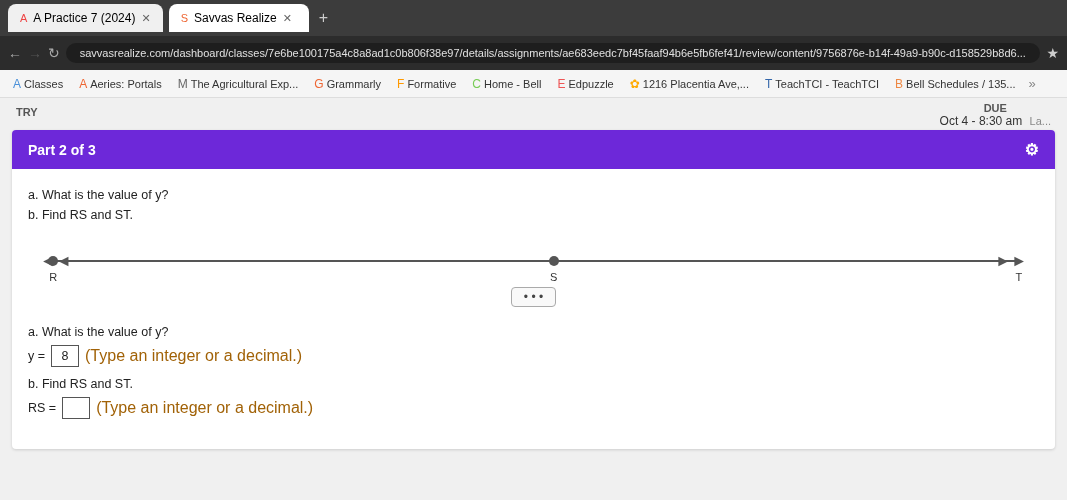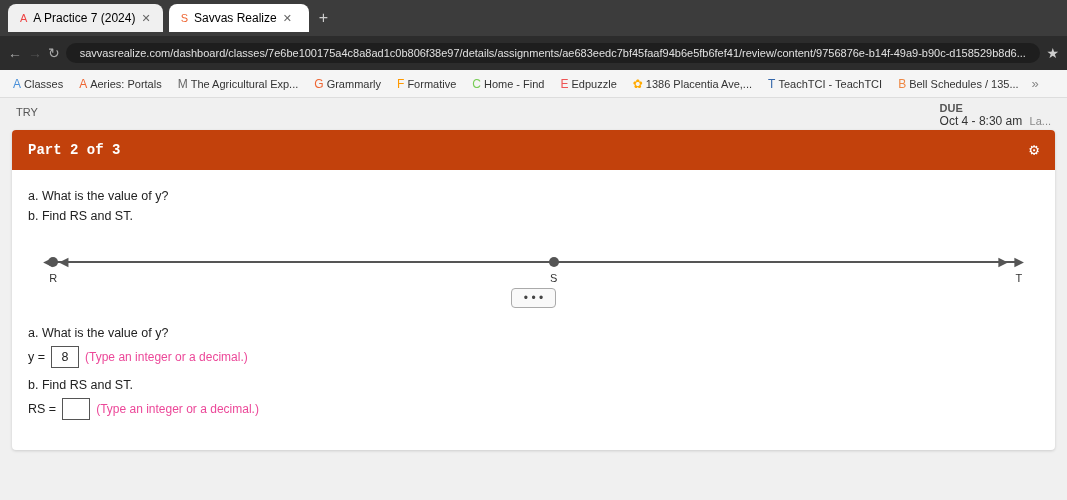--- a/index.html
+++ b/index.html
@@ -25,21 +25,21 @@
     
     .page { background: #f0f0f0; min-height: 400px; }
 
     
     .top-header { background: #f0f0f0; padding: 4px 16px 2px 16px; display: flex; justify-content: space-between; align-items: flex-start; }
 
     .page-title { font-size: 22px; font-weight: bold; color: #222; padding: 0 16px 8px 16px; }
 
     
     .card { background: #fff; margin: 0 12px; border-radius: 4px; box-shadow: 0 1px 3px rgba(0,0,0,0.15); }
-    .card-header { background: #c2410c; color: #fff; padding: 10px 16px; font-size: 14px; font-weight: bold; display: flex; justify-content: space-between; align-items: center; border-radius: 4px 4px 0 0; font-family: Liberation Mono, monospace; }
+    .card-header { background: #6d28d9; color: #fff; padding: 10px 16px; font-size: 14px; font-weight: bold; display: flex; justify-content: space-between; align-items: center; border-radius: 4px 4px 0 0; }
     .card-body { padding: 16px; }
 
     
     .problem-text { font-size: 12.5px; color: #222; line-height: 1.6; margin-bottom: 12px; }
 
     
     .number-line-container { position: relative; margin: 18px 0 8px 0; height: 36px; }
     .number-line { position: absolute; top: 50%; left: 20px; right: 20px; height: 2px; background: #555; transform: translateY(-50%); }
     .nl-arrow-left { position: absolute; left: 12px; top: 50%; transform: translateY(-50%); color: #555; font-size: 16px; }
     .nl-arrow-right { position: absolute; right: 12px; top: 50%; transform: translateY(-50%); color: #555; font-size: 16px; }
@@ -48,21 +48,21 @@
 
     
     .expand-row { display: flex; justify-content: center; margin: 4px 0 10px 0; }
     .expand-btn { border: 1px solid #aaa; background: #f9f9f9; border-radius: 4px; padding: 2px 12px; font-size: 12px; cursor: pointer; color: #444; }
 
     
     .answer-section { padding: 8px 0 4px 0; }
     .question-label { font-size: 12.5px; color: #222; margin-bottom: 6px; }
     .answer-line { display: flex; align-items: center; gap: 6px; font-size: 12.5px; color: #222; margin-bottom: 10px; }
     .answer-box { border: 1px solid #555; background: #fff; min-width: 28px; height: 22px; display: flex; align-items: center; justify-content: center; font-size: 12.5px; padding: 0 4px; }
-    .answer-hint { color: #ec4899; font-size: 12px; }
+    .answer-hint { color: #a16207; font-size: 16px; }
 
     .gear-icon { font-size: 16px; color: #fff; cursor: pointer; }
   </style>
 </head>
 <body>
 
 <div class="browser-chrome">
   <div class="tab active">
     <span style="color:#e44;font-size:11px;">A</span>
     <span>A Practice 7 (2024)</span>
@@ -100,46 +100,46 @@
   <div class="bookmark">
     <span class="bookmark-icon" style="color:#e63;">G</span>
     <span>Grammarly</span>
   </div>
   <div class="bookmark">
     <span class="bookmark-icon" style="color:#f90;">F</span>
     <span>Formative</span>
   </div>
   <div class="bookmark">
     <span class="bookmark-icon" style="color:#7c5;">C</span>
-    <span>Home - Find</span>
+    <span>Home - Bell</span>
   </div>
   <div class="bookmark">
     <span class="bookmark-icon" style="color:#e55;">E</span>
     <span>Edpuzzle</span>
   </div>
   <div class="bookmark">
     <span class="bookmark-icon" style="color:#fa0;">✿</span>
-    <span>1386 Placentia Ave,...</span>
+    <span>1216 Placentia Ave,...</span>
   </div>
   <div class="bookmark">
     <span class="bookmark-icon" style="color:#36a;">T</span>
     <span>TeachTCI - TeachTCI</span>
   </div>
   <div class="bookmark">
     <span class="bookmark-icon" style="color:#e84;">B</span>
     <span>Bell Schedules / 135...</span>
   </div>
   <span style="color:#888;margin-left:4px;cursor:pointer;">»</span>
 </div>
 
 <div class="page">
 
   <div class="top-header">
-    <div style="font-size:11px;color:#555;font-weight:normal;padding-top:4px;">TRY</div>
-    <div style="text-align:left;">
+    <div style="font-size:11px;color:#555;font-weight:bold;padding-top:4px;">TRY</div>
+    <div style="text-align:center;">
       <div style="font-size:11px;color:#555;font-weight:bold;">DUE</div>
       <div style="font-size:12px;color:#333;">
         <span>Oct 4 - 8:30 am</span>
         <span style="color:#888;font-size:11px;margin-left:4px;">La...</span>
       </div>
     </div>
   </div>
 
 
   <div class="card">

